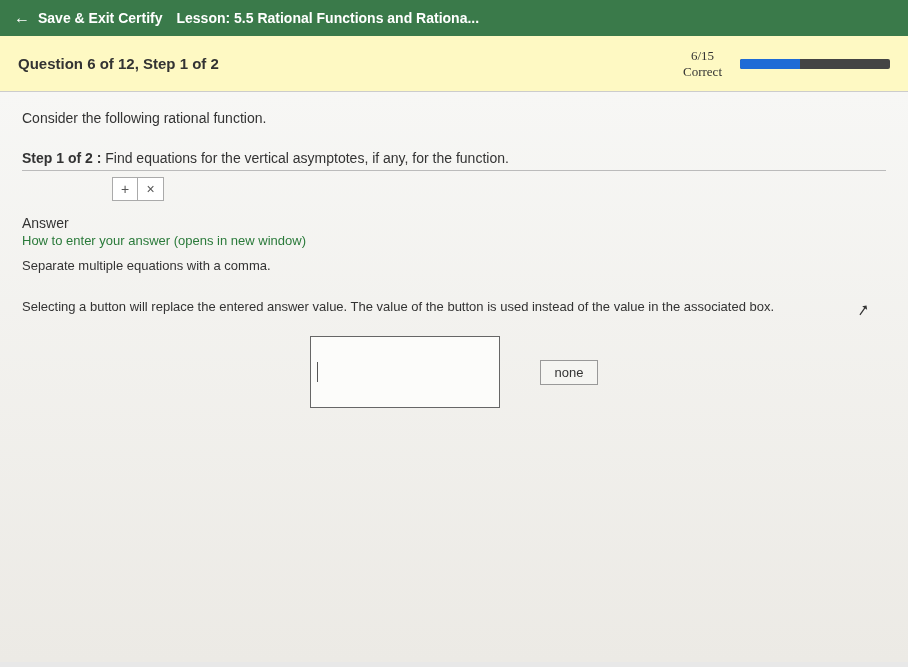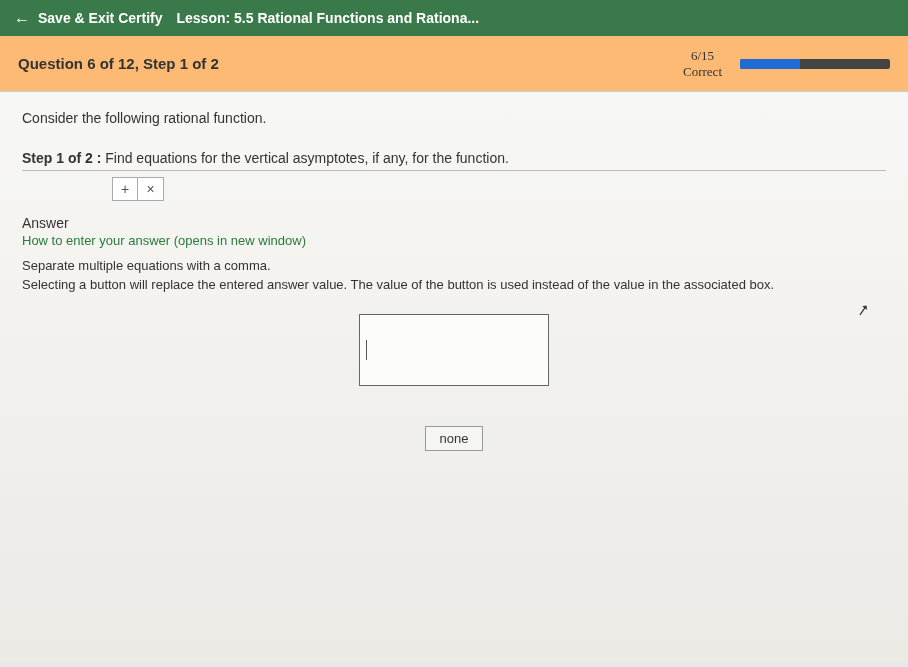--- a/index.html
+++ b/index.html
@@ -29,21 +29,21 @@
       font-size: 16px;
     }
     .header-bar .save-exit {
       font-weight: bold;
       margin-right: 14px;
     }
     .header-bar .lesson {
       font-weight: bold;
     }
     .question-row {
-      background: #fdba74;
+      background: #fef9c3;
       border-bottom: 1px solid #ccc;
       padding: 12px 18px;
       display: flex;
       align-items: center;
       justify-content: space-between;
     }
     .question-label {
       font-size: 15px;
       font-weight: bold;
       color: #333;
@@ -139,33 +139,32 @@
       margin-bottom: 2px;
     }
     .help-link {
       font-size: 13px;
       color: #2a7a3a;
       margin-bottom: 10px;
     }
     .instruction {
       font-size: 13px;
       color: #333;
-      margin-bottom: 4px;
+      margin-bottom: 26px;
     }
     .note {
       font-size: 13px;
       color: #333;
       margin-bottom: 22px;
     }
     .answer-row {
       display: flex;
       align-items: center;
       justify-content: center;
       gap: 40px;
-      flex-direction: column;
     }
     .answer-box {
       width: 190px;
       height: 72px;
       border: 1px solid #666;
       background: #fcfcfa;
       position: relative;
       display: flex;
       align-items: center;
       padding-left: 6px;

